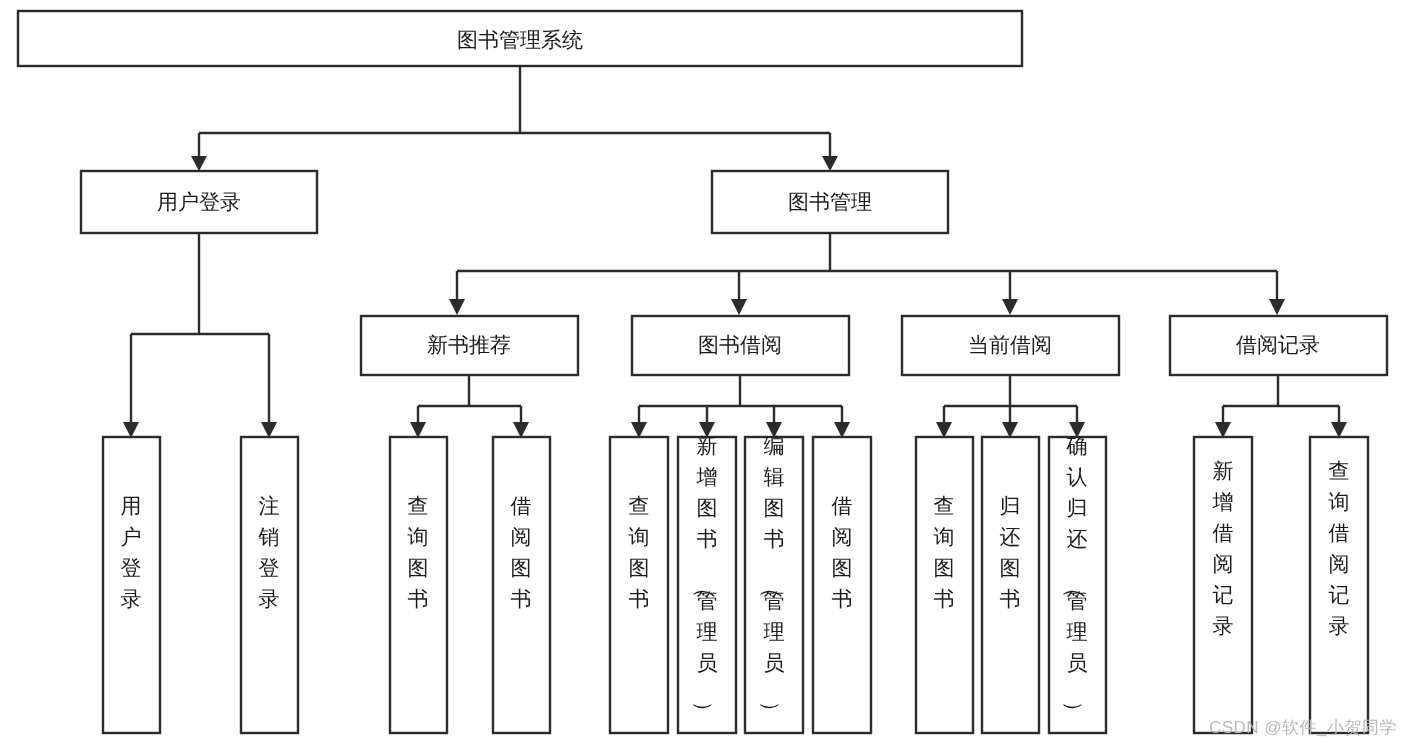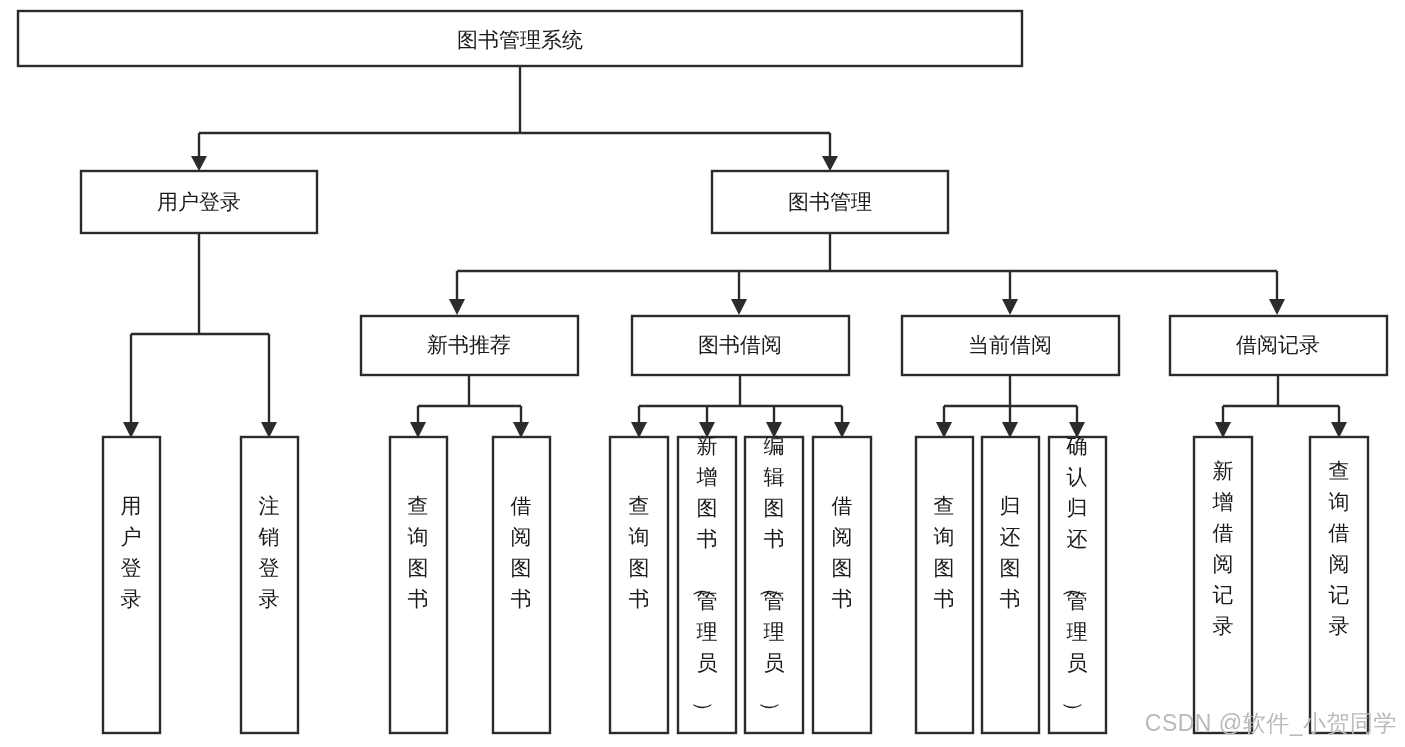--- a/index.html
+++ b/index.html
@@ -45,21 +45,21 @@
     fill: #1a1a1a;
     font-family: "Liberation Sans", "DejaVu Sans", sans-serif;
     font-size: 21px;
     text-anchor: middle;
   }
   .watermark {
     position: absolute;
     right: 8px;
     bottom: 8px;
     font-family: "Liberation Sans", "DejaVu Sans", sans-serif;
-    font-size: 23px;
+    font-size: 17px;
     color: #b9b9b9;
     letter-spacing: 0.5px;
     white-space: nowrap;
     pointer-events: none;
   }
 </style>
 </head>
 <body>
 
 <svg id="diagram" viewBox="0 0 1405 747" xmlns="http://www.w3.org/2000/svg">

